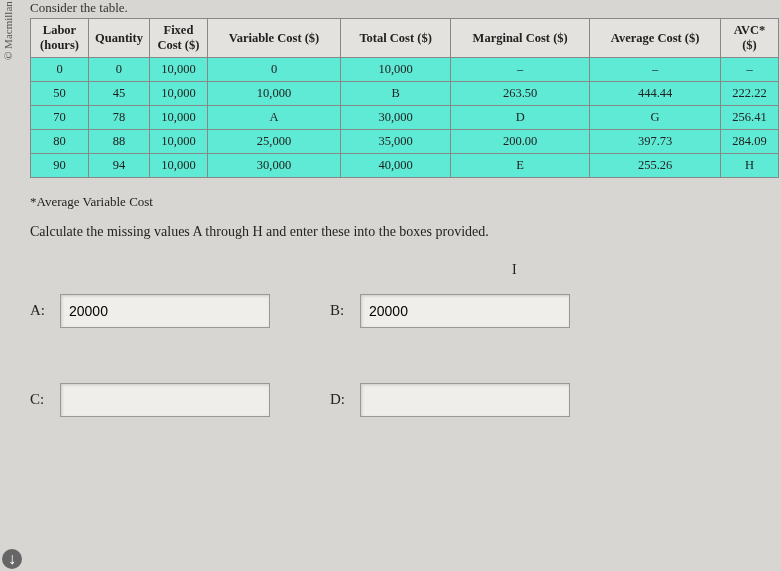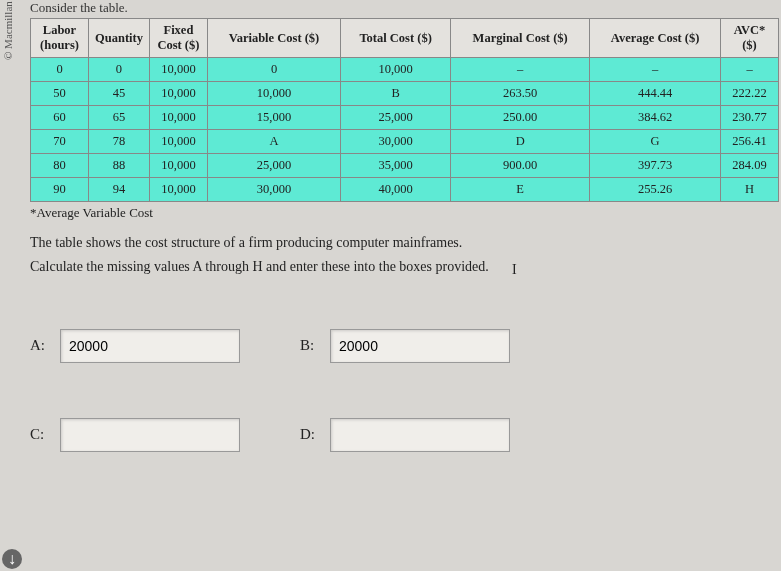--- a/index.html
+++ b/index.html
@@ -46,21 +46,21 @@
       text-align: center;
       color: #222;
     }
     table.cost-table th {
       font-weight: bold;
       background: #e4e2de;
     }
     .narrow { width: 58px; }
     .footnote {
       font-size: 13px;
-      margin-top: 3px;
+      margin-top: 16px;
       color: #222;
     }
     .instructions {
       font-size: 14px;
       margin-top: 10px;
       line-height: 1.7;
       color: #222;
     }
     .form-area {
       margin-top: 50px;
@@ -72,21 +72,21 @@
     }
     .form-row .label {
       font-size: 15px;
       width: 30px;
       color: #222;
     }
     .form-row .label-b {
       margin-left: 60px;
     }
     .form-row input {
-      width: 180px;
+      width: 210px;
       height: 30px;
       border: 1px solid #999;
       background: #f0eeea;
       padding: 16px 8px;
       font-size: 14px;
       box-shadow: inset 1px 1px 3px rgba(0,0,0,0.15);
     }
     .cursor-mark {
       position: absolute;
       top: 262px;
@@ -147,66 +147,55 @@
         <td>50</td>
         <td>45</td>
         <td>10,000</td>
         <td>10,000</td>
         <td>B</td>
         <td>263.50</td>
         <td>444.44</td>
         <td>222.22</td>
       </tr>
       <tr>
-        <td>60</td>
-        <td>65</td>
-        <td>10,000</td>
-        <td>15,000</td>
-        <td>25,000</td>
-        <td>250.00</td>
-        <td>384.62</td>
-        <td>230.77</td>
-      </tr>
-      <tr>
         <td>70</td>
         <td>78</td>
         <td>10,000</td>
         <td>A</td>
         <td>30,000</td>
         <td>D</td>
         <td>G</td>
         <td>256.41</td>
       </tr>
       <tr>
         <td>80</td>
         <td>88</td>
         <td>10,000</td>
         <td>25,000</td>
         <td>35,000</td>
-        <td>900.00</td>
+        <td>200.00</td>
         <td>397.73</td>
         <td>284.09</td>
       </tr>
       <tr>
         <td>90</td>
         <td>94</td>
         <td>10,000</td>
         <td>30,000</td>
         <td>40,000</td>
         <td>E</td>
         <td>255.26</td>
         <td>H</td>
       </tr>
     </tbody>
   </table>
 
   <div class="footnote">*Average Variable Cost</div>
 
   <div class="instructions">
-    <div>The table shows the cost structure of a firm producing computer mainframes.</div>
     <div>Calculate the missing values A through H and enter these into the boxes provided.</div>
   </div>
 
   <div class="form-area">
     <div class="form-row">
       <span class="label">A:</span>
       <input type="text" value="20000" style="">
       <span class="label label-b">B:</span>
       <input type="text" value="20000" style="">
     </div>

